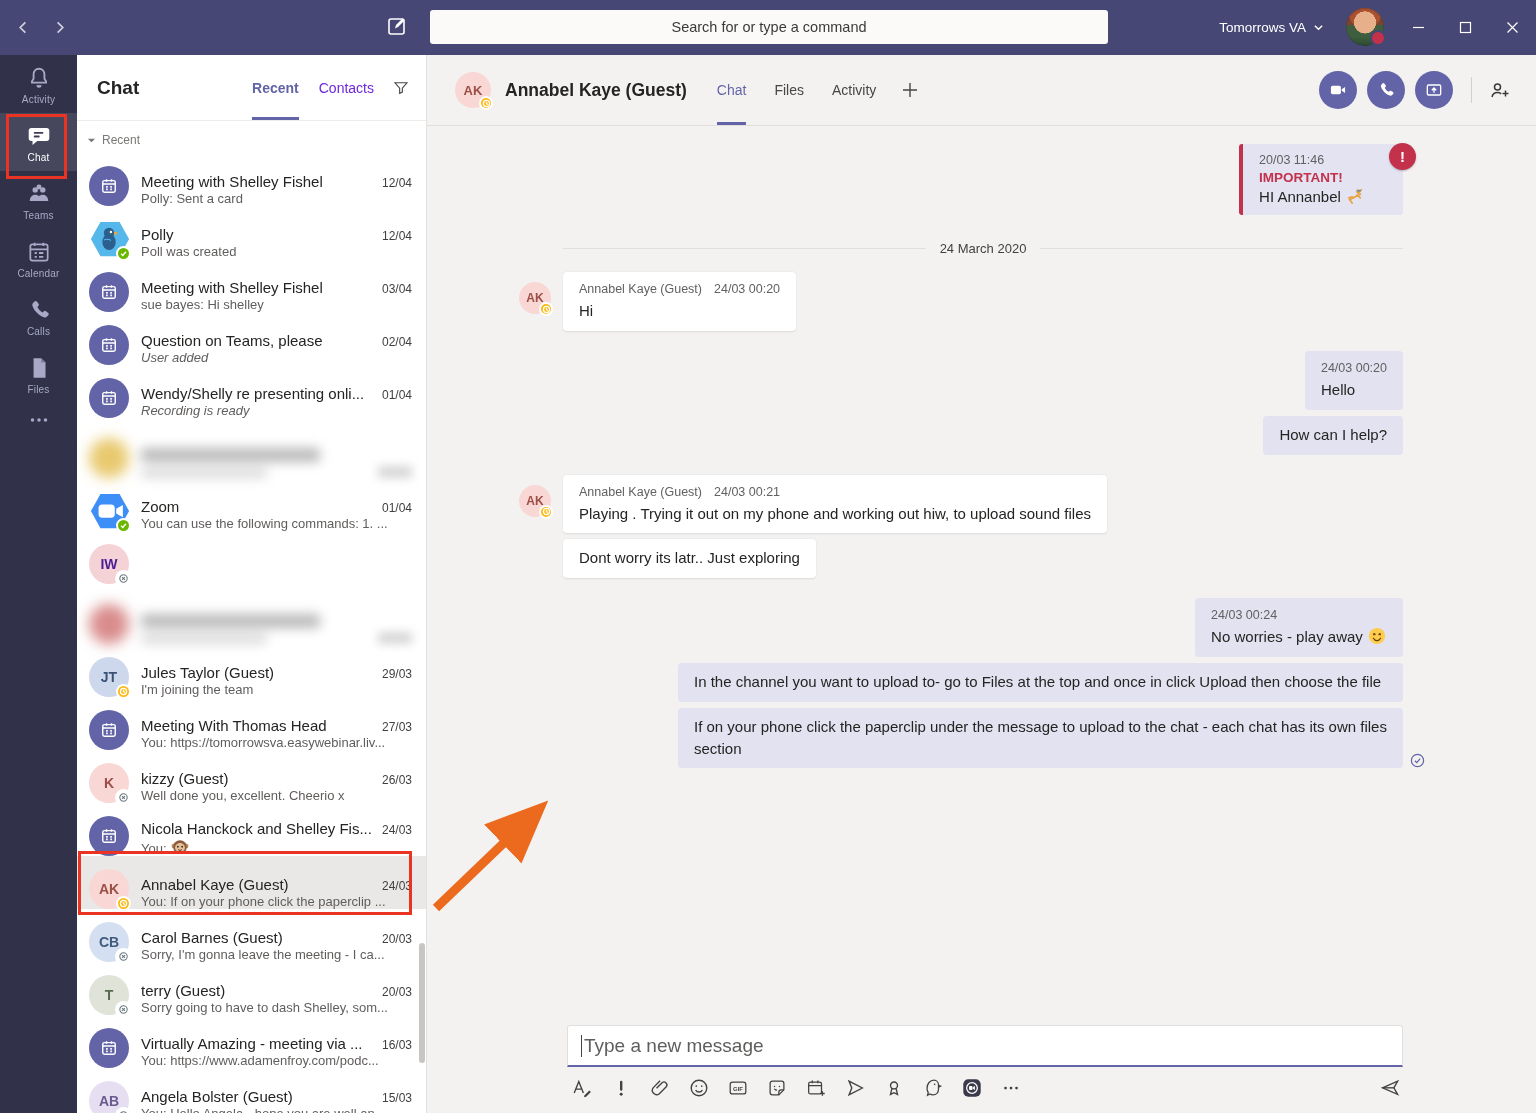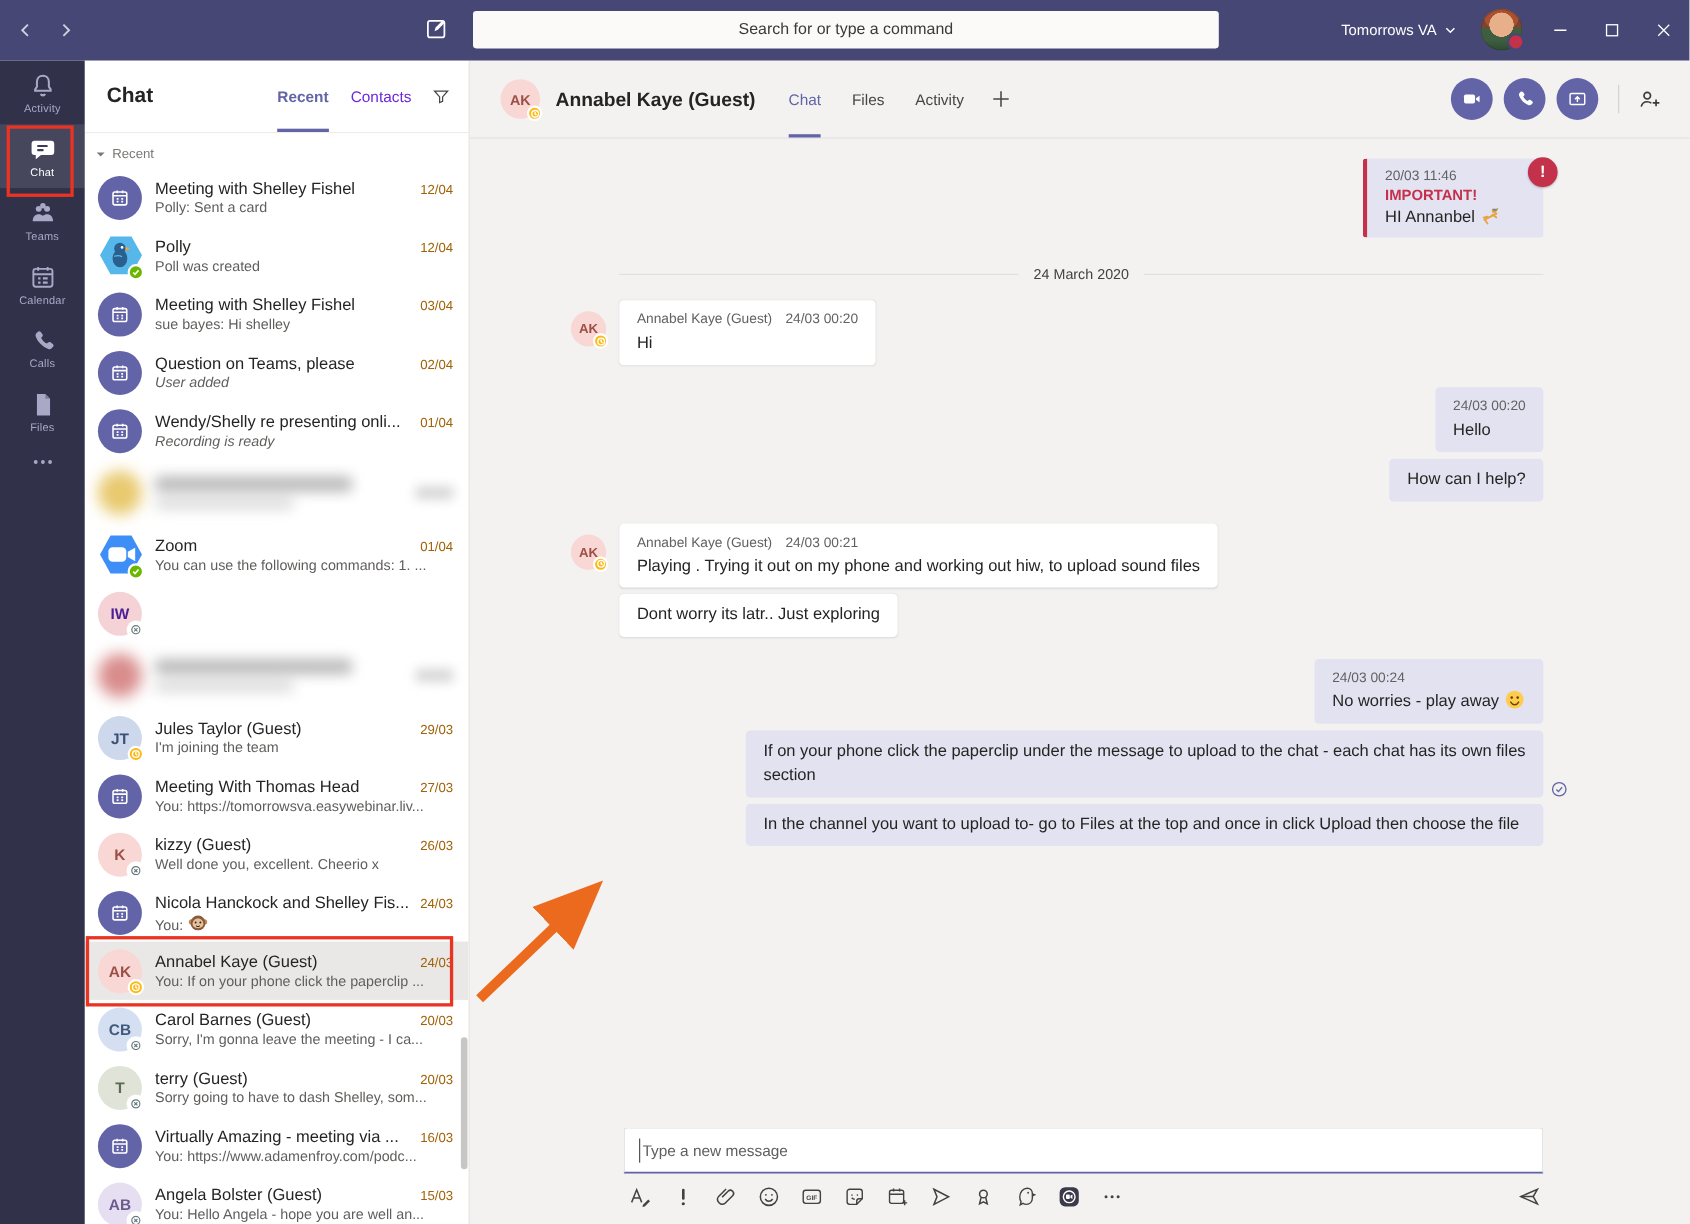--- a/index.html
+++ b/index.html
@@ -42,36 +42,36 @@
   .panel-header { height:66px; flex:0 0 66px; display:flex; align-items:center; padding:0 16px 0 20px; border-bottom:1px solid #EDECEA; position:relative; }
   .panel-title { font-size:19px; font-weight:bold; color:#252423; }
   .panel-tabs { margin-left:auto; display:flex; gap:20px; height:100%; align-items:center; }
   .ptab { font-size:14px; color:#6d28d9; height:100%; display:flex; align-items:center; border-bottom:3px solid transparent; padding-top:3px; cursor:pointer; }
   .ptab.active { color:#6264A7; border-bottom-color:#6264A7; font-weight:bold; }
   .filter-btn { margin-left:18px; color:#484644; cursor:pointer; }
   .filter-btn svg { width:18px; height:18px; }
   .section-row { padding:12px 0 6px 10px; display:flex; align-items:center; gap:6px; color:#7A7976; font-size:12px; }
   .section-row .chev svg { width:9px; height:9px; }
   .chat-list { flex:1; overflow:hidden; position:relative; }
-  .chat-item { height:53px; display:flex; align-items:center; padding:0 14px 0 12px; cursor:pointer; position:relative; }
+  .chat-item { height:53px; display:flex; align-items:flex-end; padding:0 14px 0 12px; cursor:pointer; position:relative; }
   .chat-item.selected { background:#E9E8E7; }
   .ci-icon { width:40px; height:40px; flex:0 0 40px; margin-right:12px; position:relative; }
   .ci-circle { width:40px; height:40px; border-radius:50%; display:flex; align-items:center; justify-content:center; font-size:14px; font-weight:bold; }
   .ci-cal { background:#6264A7; }
   .ci-cal svg { width:20px; height:20px; color:#fff; }
   .ci-hex { width:42px; height:40px; display:flex; align-items:center; justify-content:center; }
   .badge { position:absolute; right:-2px; bottom:-2px; width:15px; height:15px; border-radius:50%; border:2px solid #fff; display:flex; align-items:center; justify-content:center; }
   .badge svg { width:9px; height:9px; }
   .badge.away { background:#FDB913; color:#fff; }
   .badge.available { background:#6BB700; color:#fff; }
   .badge.offline { background:#FFFFFF; color:#69797E; box-shadow:0 0 0 1px #fff; }
   .ci-text { flex:1; min-width:0; }
   .ci-row1 { display:flex; align-items:baseline; }
   .ci-name { font-size:15px; color:#252423; white-space:nowrap; overflow:hidden; text-overflow:ellipsis; flex:1; }
-  .ci-date { font-size:12px; color:#a16207; margin-left:8px; flex:0 0 auto; }
+  .ci-date { font-size:12px; color:#404040; margin-left:8px; flex:0 0 auto; }
   .ci-preview { font-size:13px; color:#605E5C; white-space:nowrap; overflow:hidden; text-overflow:ellipsis; margin-top:1px; }
   .ci-preview.italic { font-style:italic; }
   .chat-item.blurred-item { height:60px; }
   .blur-avatar { width:40px; height:40px; border-radius:50%; filter:blur(7px); }
   .blur-lines { flex:1; margin-left:12px; filter:blur(6px); }
   .blur-bar1 { height:14px; width:78%; background:#B9B9B9; border-radius:4px; }
   .blur-bar2 { height:10px; width:55%; background:#DADADA; border-radius:4px; margin-top:6px; }
   .blur-date { width:34px; height:12px; background:#D6D6D6; filter:blur(5px); margin-left:8px; }
   .list-scrollbar { position:absolute; right:1px; top:790px; width:6px; height:120px; background:#C8C6C4; border-radius:3px; }
 
@@ -121,21 +121,21 @@
   .seen-check { position:absolute; right:-22px; bottom:0; color:#6264A7; }
   .seen-check svg { width:15px; height:15px; }
 
   
   .emo { display:inline-block; width:18px; height:18px; vertical-align:-3px; margin:0 1px; }
   .emo svg { width:100%; height:100%; }
 
   
   .compose { flex:0 0 90px; padding:2px 133px 8px 140px; }
   .compose-input-wrap { position:relative; }
-  .compose-input { width:100%; height:42px; background:#fff; border:1px solid #E1DFDD; border-bottom:2px solid #6264A7; border-radius:3px 3px 0 0; font-size:14px; font-family:"Liberation Sans",sans-serif; padding:0 14px 0 16px; color:#252423; outline:none; }
+  .compose-input { width:100%; height:42px; background:#fff; border:1px solid #E1DFDD; border-bottom:2px solid #6264A7; border-radius:3px 3px 0 0; font-size:19px; font-family:"Liberation Sans",sans-serif; padding:0 14px 0 16px; color:#252423; outline:none; }
   .compose-input::placeholder { color:#605E5C; opacity:1; }
   .caret { position:absolute; left:14px; top:10px; width:1px; height:22px; background:#444; }
   .compose-toolbar { display:flex; align-items:center; gap:17px; padding:10px 2px 0 4px; color:#424242; }
   .tb-icon { width:22px; height:22px; cursor:pointer; color:#424242; }
   .tb-icon svg { width:22px; height:22px; }
   .send-btn { margin-left:auto; color:#424242; cursor:pointer; }
   .send-btn svg { width:22px; height:22px; }
 
   
   .anno { position:absolute; border:3px solid #EA3323; z-index:40; pointer-events:none; }
@@ -754,34 +754,34 @@
                     <circle cx="7" cy="8" r="1.3" fill="#664500"></circle>
                     <circle cx="13" cy="8" r="1.3" fill="#664500"></circle>
                     <path d="M6 12.5c1 1.8 2.4 2.7 4 2.7s3-.9 4-2.7" stroke="#664500" stroke-width="1.4" fill="none" stroke-linecap="round"></path>
                   </svg></span></div>
             </div>
           </div>
         </div>
         <div class="msg-row out" style="margin-top: 6px;">
           <div class="bubble-wrap">
             <div class="bubble wide">
+              <div>In the channel you want to upload to- go to Files at the top and once in click Upload then choose the file</div>
+            </div>
+          </div>
+        </div>
+        <div class="msg-row out" style="margin-top: 6px;">
+          <div class="bubble-wrap">
+            <div class="bubble wide">
               <div>If on your phone click the paperclip under the message to upload to the chat - each chat has its own files section</div>
             </div>
             <div class="seen-check">
               <svg viewBox="0 0 16 16" fill="none" stroke="currentColor" stroke-width="1.3">
                 <circle cx="8" cy="8" r="6.5"></circle>
                 <path d="M5.2 8.3l2 2 3.6-4.2"></path>
               </svg>
-            </div>
-          </div>
-        </div>
-        <div class="msg-row out" style="margin-top: 6px;">
-          <div class="bubble-wrap">
-            <div class="bubble wide">
-              <div>In the channel you want to upload to- go to Files at the top and once in click Upload then choose the file</div>
             </div>
           </div>
         </div>
       </div>
   </div>
 
   <div class="compose">
     <div class="compose-input-wrap">
       <input class="compose-input" type="text" placeholder="Type a new message" style="">
       <div class="caret"></div>

